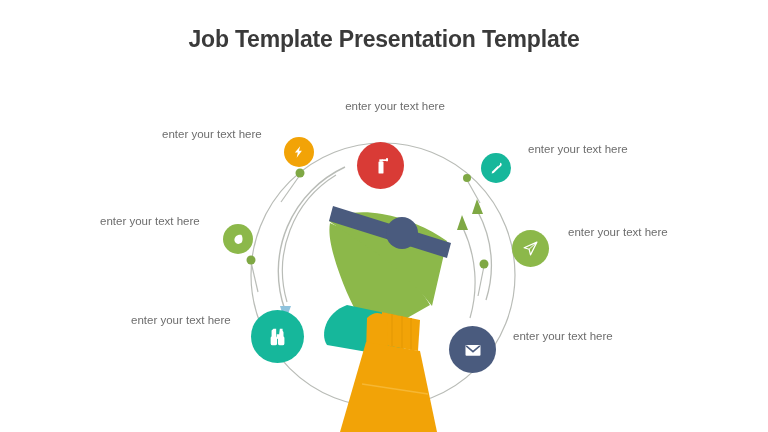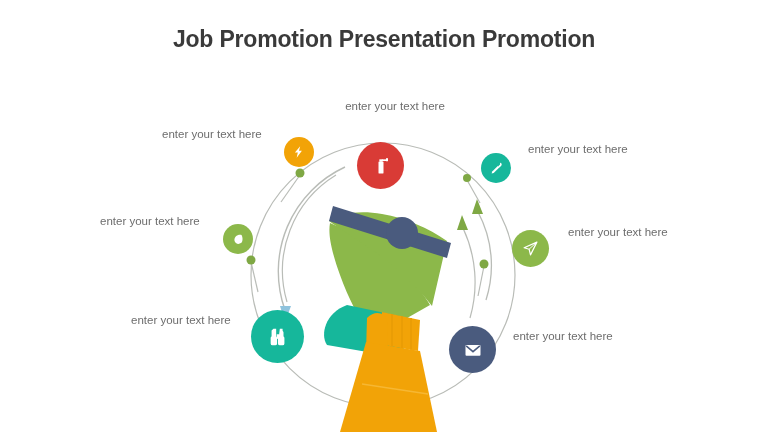--- a/index.html
+++ b/index.html
@@ -53,21 +53,21 @@
     align-items: center;
     justify-content: center;
   }
   .node svg { display: block; }
 </style>
 </head>
 <body>
 
 <div id="slide">
 
-  <div id="slide-title">Job Promotion Presentation Promotion</div>
+  <div id="slide-title">Job Template Presentation Template</div>
 
   <div class="diagram">
 
     <svg width="768" height="432" viewBox="0 0 768 432" style="position:absolute;left:0;top:0;">
 
       <circle cx="383" cy="275" r="132" fill="none" stroke="#b9bcb7" stroke-width="1.2"></circle>
 
       <path d="M 345 167 A 115 115 0 0 0 285 310" fill="none" stroke="#b9bcb7" stroke-width="1.4"></path>
       <polygon points="285,322 280,306 291,306" fill="#8fc3dd"></polygon>
       <path d="M 287 302 A 112 112 0 0 1 336 175" fill="none" stroke="#b9bcb7" stroke-width="1.2"></path>

